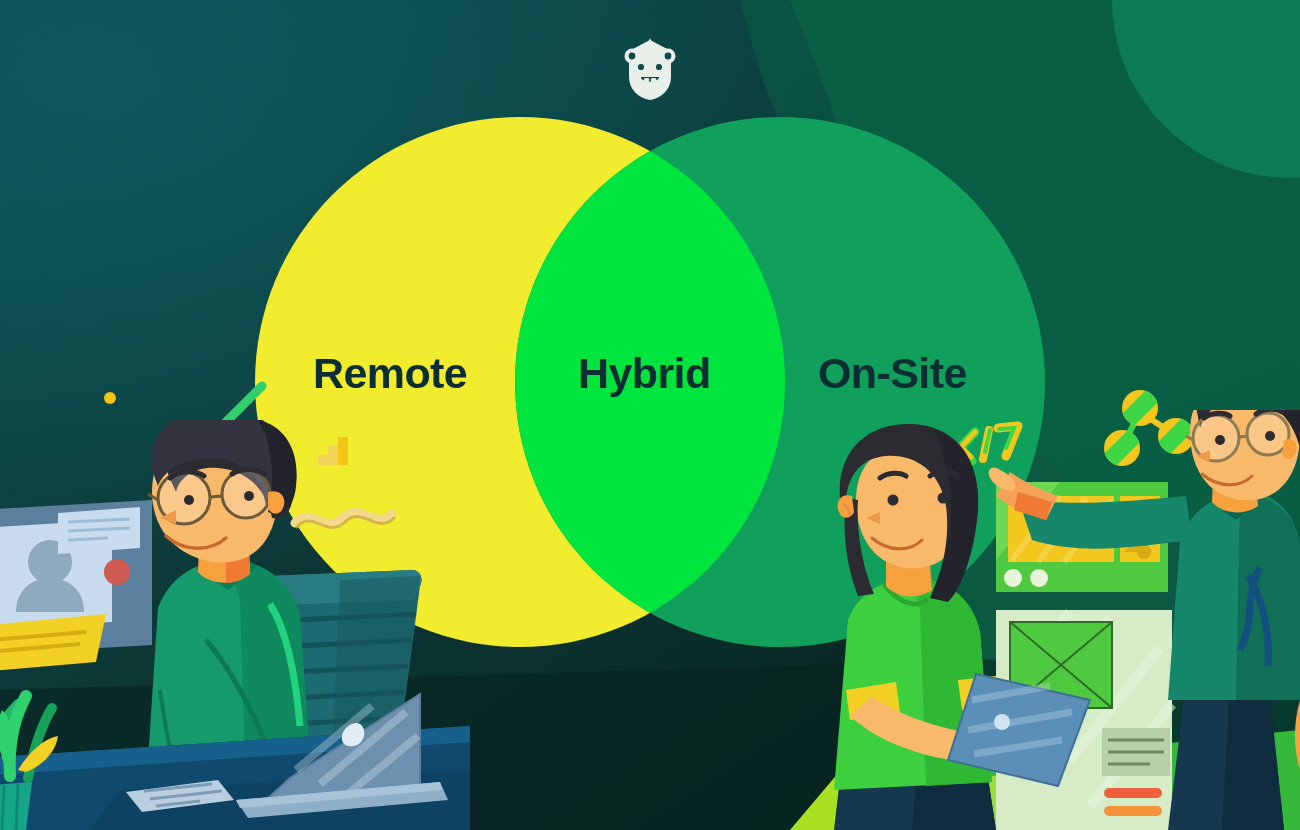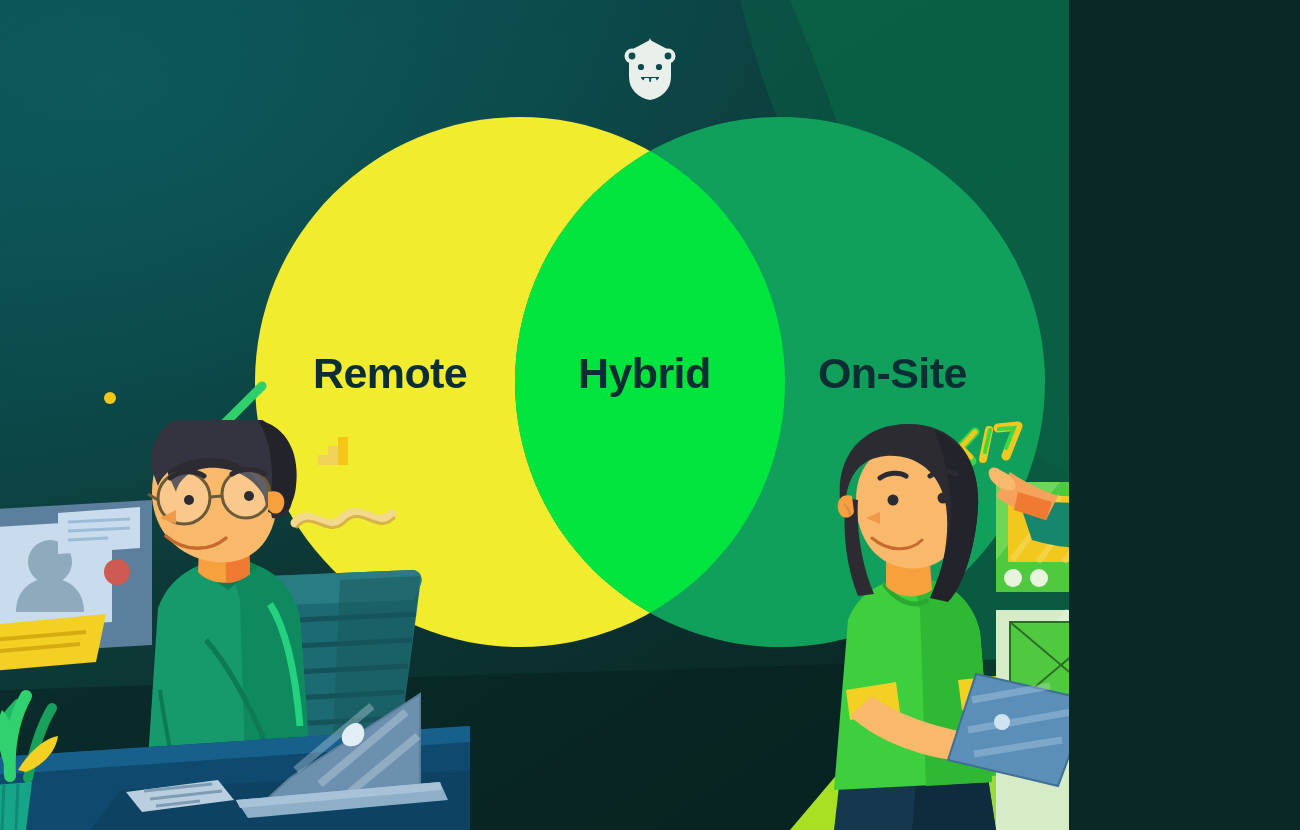--- a/index.html
+++ b/index.html
@@ -1,21 +1,21 @@
 <!DOCTYPE html>
 <html><head>
 <meta charset="utf-8">
 <style>
   html,body{margin:0;padding:0;}
   body{
     width:1300px;height:830px;overflow:hidden;
     font-family:"Liberation Sans", sans-serif;
     background:#0a2826;
   }
-  #stage{position:relative;width:1069px;height:830px;overflow:hidden;text-align:center;}
+  #stage{position:relative;width:1300px;height:830px;overflow:hidden;text-align:center;}
   #stage svg.layer{position:absolute;top:0;left:0;width:1300px;height:830px;}
   .venn-label{
     position:absolute;
     font-family:"Liberation Sans", sans-serif;
     font-weight:bold;
     font-size:43px;
     letter-spacing:-0.6px;
     color:#0a2e33;
     white-space:nowrap;
     line-height:1;

